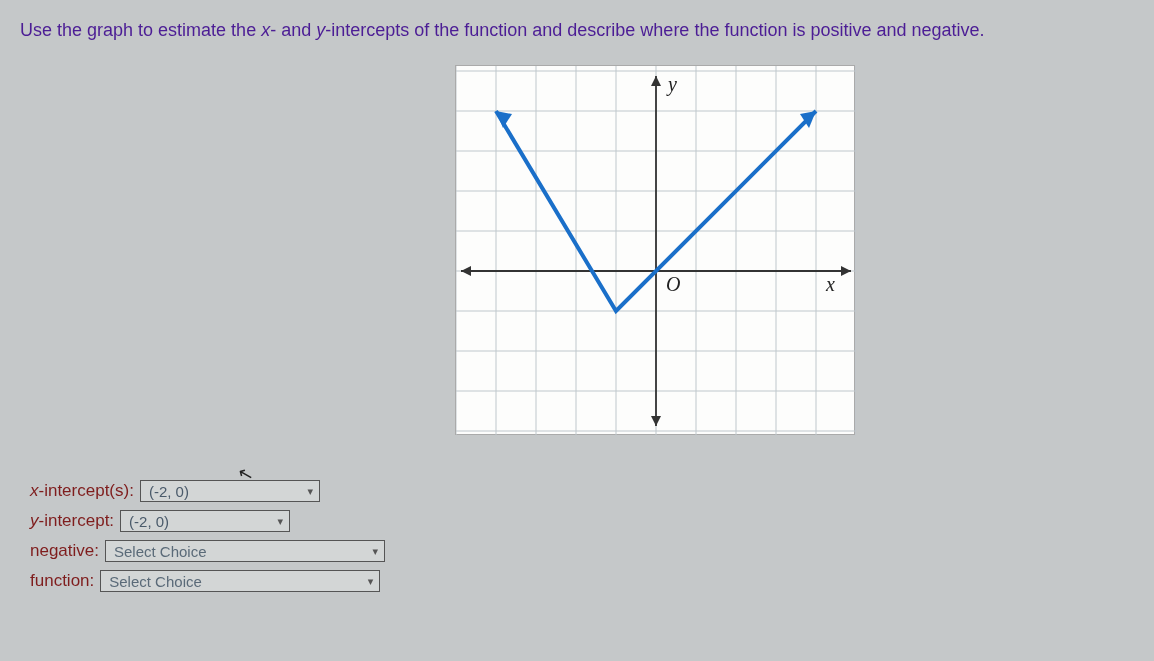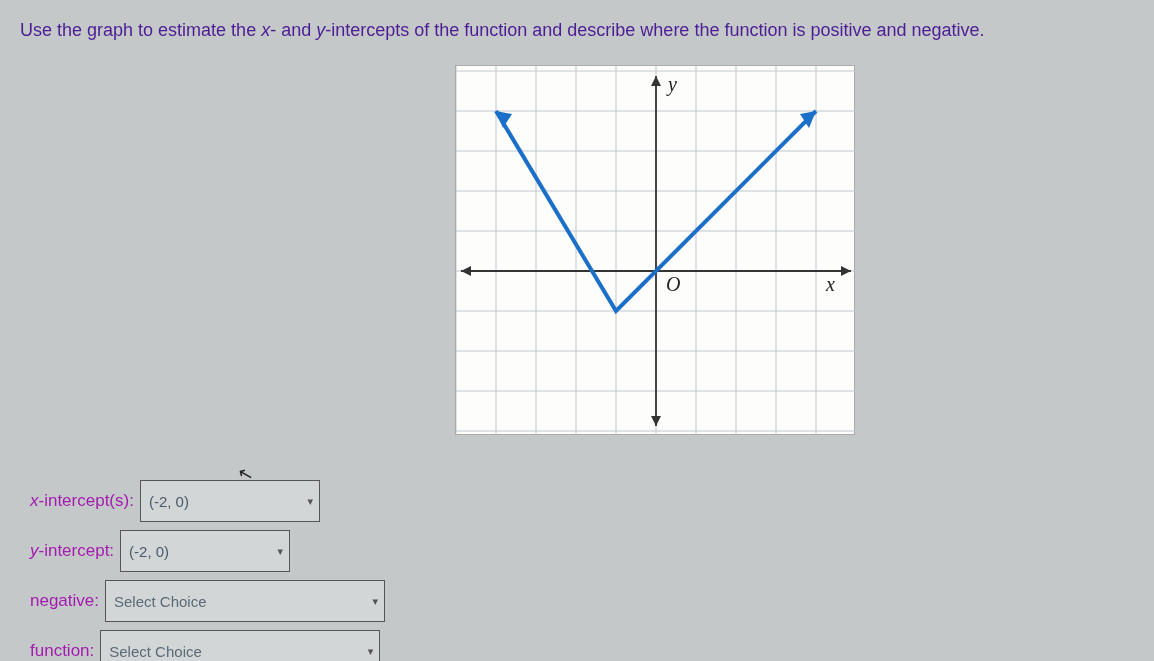--- a/index.html
+++ b/index.html
@@ -35,32 +35,32 @@
       top: 480px;
       left: 30px;
     }
     .answer-row {
       display: flex;
       align-items: center;
       margin-bottom: 8px;
     }
     .answer-label {
       font-size: 17px;
-      color: #a21caf;
+      color: #7f1d1d;
       margin-right: 6px;
       font-style: italic;
     }
     .answer-label .roman { font-style: normal; }
     .select-box {
       display: flex;
       align-items: center;
       justify-content: space-between;
       border: 1px solid #555;
       background: rgba(255,255,255,0.25);
-      height: 42px;
+      height: 22px;
       padding: 0 6px 0 8px;
       font-size: 15px;
       color: #4a5a6a;
       cursor: pointer;
       min-width: 160px;
     }
     .select-box.placeholder { color: #5a6a78; }
     .chev {
       font-size: 11px;
       color: #555;

